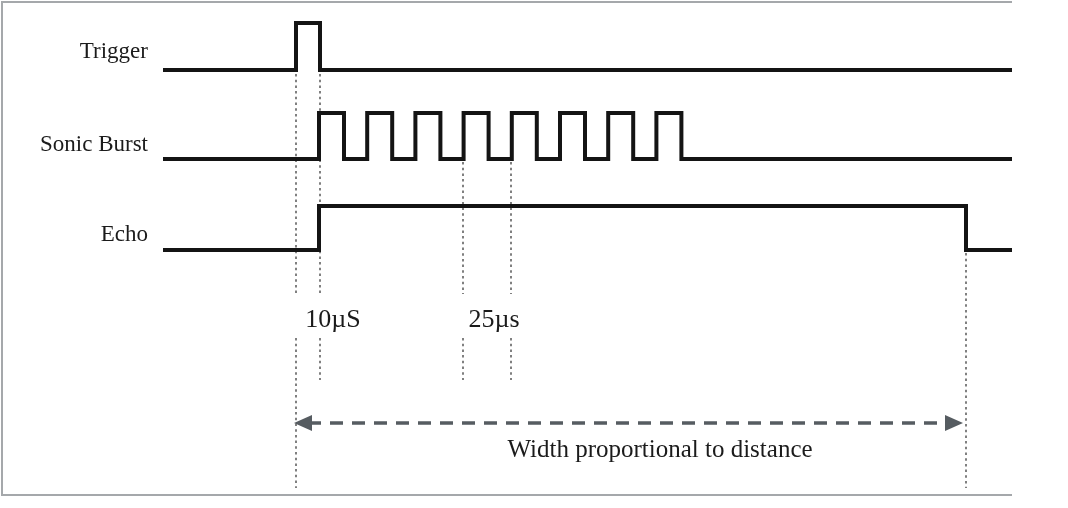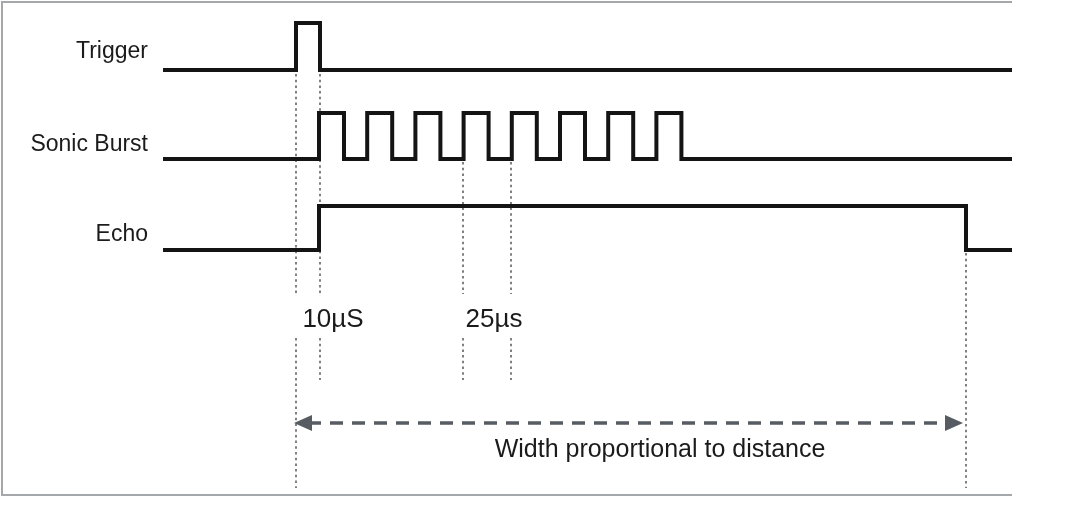--- a/index.html
+++ b/index.html
@@ -8,21 +8,21 @@
     --arrow:#565c61;
     --border:#a5a8ab;
     --text:#1b1b1b;
     --bg:#ffffff;
   }
   html,body{margin:0;padding:0;background:#ffffff;}
   .stage{
     position:relative;
     width:1012px;height:508px;
     background:var(--bg);
-    font-family:Liberation Sans, sans-serif;
+    font-family:Liberation Serif, serif;
     overflow:hidden;
   }
   svg{display:block;}
   .frame{fill:none;stroke:var(--border);stroke-width:2;}
   .wave{fill:none;stroke:var(--signal);stroke-width:4;stroke-linejoin:miter;stroke-linecap:butt;}
   .guide{fill:none;stroke:var(--guide);stroke-width:2;stroke-dasharray:2.5 3.2;}
   .arrow-line{fill:none;stroke:var(--arrow);stroke-width:3.6;stroke-dasharray:13 9;}
   .arrow-head{fill:var(--arrow);stroke:none;}
   text{fill:var(--text);}
   .sig-label{font-size:23px;}

